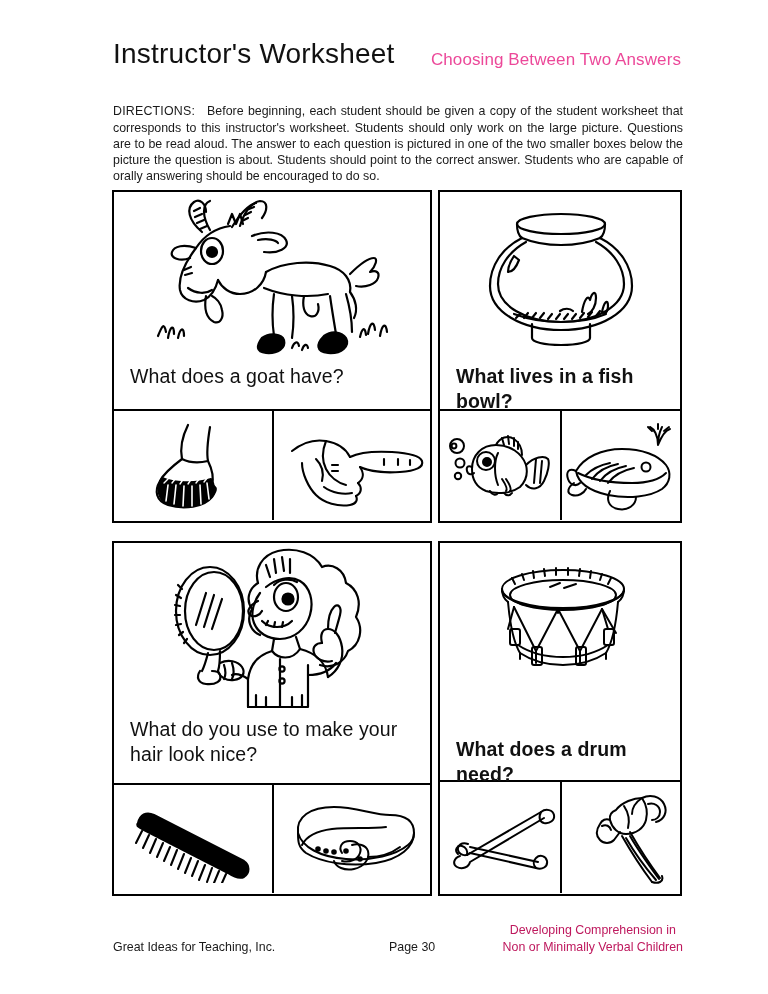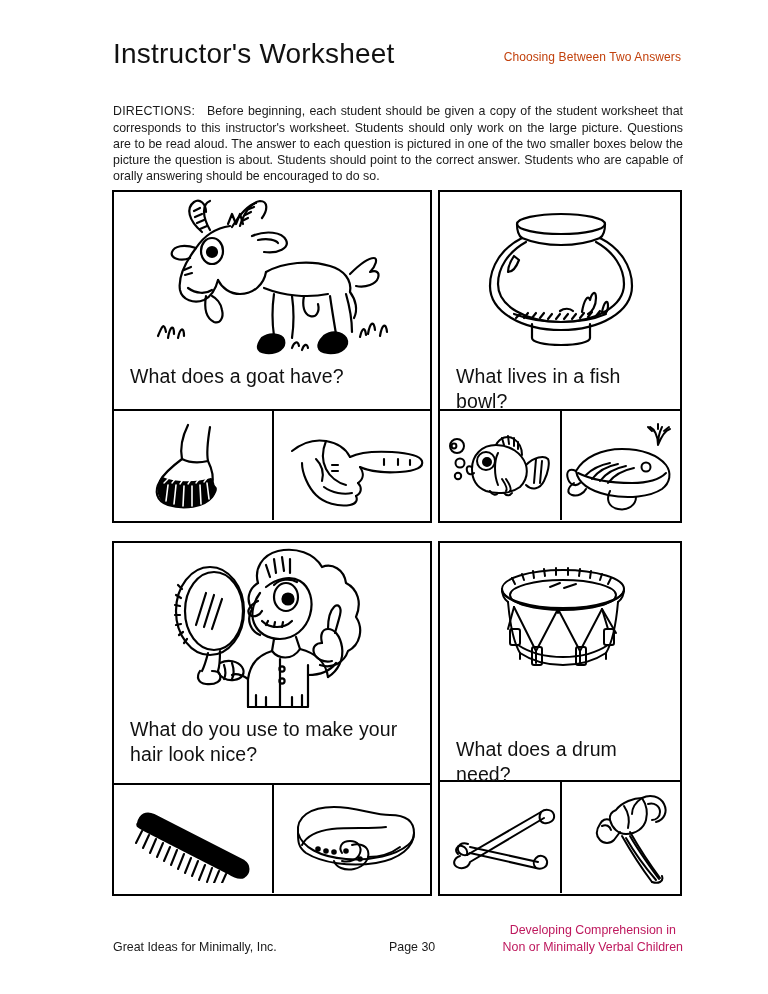--- a/index.html
+++ b/index.html
@@ -24,23 +24,23 @@
   .doc-title{
     position:absolute;left:0;top:0;
     font-size:28px;
     font-weight:400;
     letter-spacing:.2px;
     color:#111;
     white-space:nowrap;
   }
   .doc-subtitle{
     position:absolute;right:0;top:12px;
-    font-size:12px;
+    font-size:17px;
     font-weight:400;
-    color:#c2410c;
+    color:#ec4899;
     white-space:nowrap;
     letter-spacing:.1px;
   }
 
   
   .directions{
     position:absolute;left:104px;top:91px;width:570px;
     font-size:12.4px;
     line-height:16.2px;
     text-align:justify;
@@ -56,23 +56,23 @@
   .board{
     position:absolute;left:103px;top:190px;width:570px;height:915px;
   }
   .card{
     position:absolute;
     border:2.5px solid #000;
     box-sizing:border-box;
     background:#fff;
   }
   .card.c1{left:0;   top:0;   width:320px;height:333px;}
-  .card.c2{left:326px;top:0;   width:244px;height:333px;}
+  .card.c2{left:326px;top:0;   width:244px;height:333px;font-weight:bold;}
   .card.c3{left:0;   top:351px;width:320px;height:355px;}
-  .card.c4{left:326px;top:351px;width:244px;height:355px;}
+  .card.c4{left:326px;top:351px;width:244px;height:355px;font-weight:bold;}
 
   .scene{
     position:relative;
     width:100%;
     box-sizing:border-box;
     overflow:hidden;
   }
   .c1 .scene{height:168px;}
   .c2 .scene{height:168px;}
   .c3 .scene{height:170px;}
@@ -454,21 +454,21 @@
             <path d="M46 46 C54 60 64 74 76 88 M50 44 C58 58 68 72 79 87"></path>
             <path d="M72 90 C78 92 84 90 82 84"></path>
           </svg>
         </div>
       </div>
     </div>
 
   </div>
 
   <div class="footer">
-    <div class="f-left">Great Ideas for Minimally, Inc.</div>
+    <div class="f-left">Great Ideas for Teaching, Inc.</div>
     <div class="f-center">Page 30</div>
     <div class="f-right">
       <div>Developing Comprehension in</div>
       <div>Non or Minimally Verbal Children</div>
     </div>
   </div>
 
 </div>
 
 </body></html>

